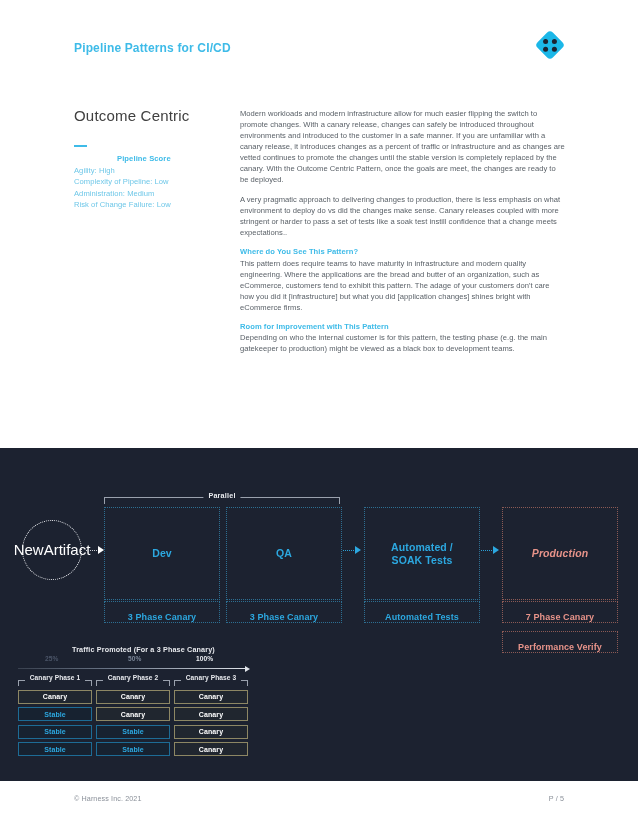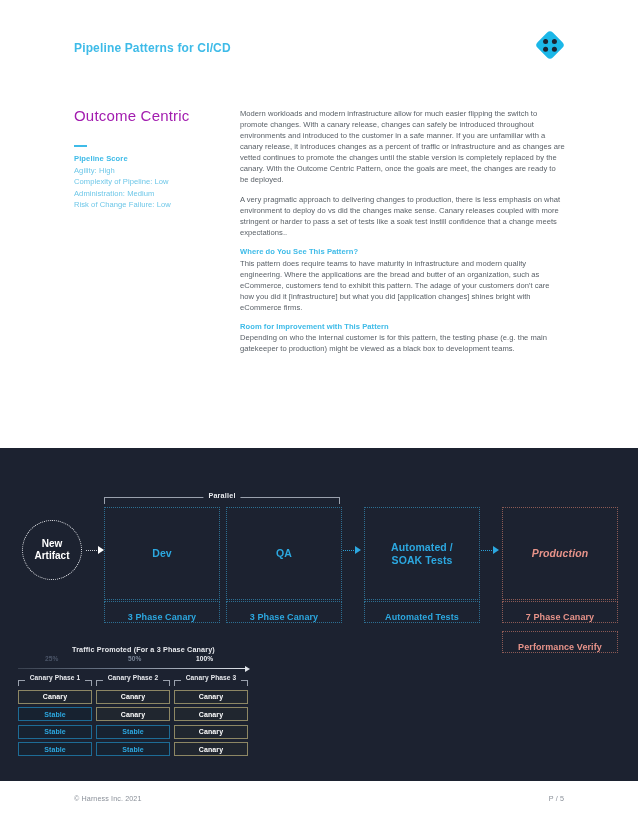--- a/index.html
+++ b/index.html
@@ -16,30 +16,30 @@
     position: absolute; left: 74px; top: 41px;
     font-size: 12px; font-weight: 700; letter-spacing: .15px;
     color: #3ebbe8;
   }
   .logo { position: absolute; left: 533px; top: 28px; width: 34px; height: 34px; }
 
   
   .doc-title {
     position: absolute; left: 74px; top: 107px;
     font-size: 15px; font-weight: 400; letter-spacing: .2px;
-    color: #a21caf;
+    color: #404040;
   }
   .rule {
     position: absolute; left: 74px; top: 145px;
     width: 13px; height: 2px; background: #3ebbe8;
   }
   .score-block { position: absolute; left: 74px; top: 154px; width: 160px; }
   .score-head {
     font-size: 7.6px; font-weight: 700; color: #3ebbe8;
-    letter-spacing:.1px; margin-bottom: 2px;
+    letter-spacing:.1px; margin-bottom: 2px; margin-left: 43px;
   }
   .score-line {
     font-size: 7.6px; font-weight: 400; color: #6ec7e8;
     line-height: 11.3px; letter-spacing:.05px;
   }
 
   
   .body-col { position: absolute; left: 240px; top: 108px; width: 325px; }
   .body-p {
     font-size: 7.6px; line-height: 11px; color: #585f66;
@@ -54,23 +54,23 @@
   .dark {
     position: absolute; left: 0; top: 448px; width: 638px; height: 333px;
     background: #1c2230;
   }
 
   
   .artifact {
     position: absolute; left: 22px; top: 520px;
     width: 60px; height: 60px; border-radius: 50%;
     border: 1.6px dotted #e8eaee;
-    display: flex; flex-direction: column;
+    display: flex; flex-direction: row;
     align-items: center; justify-content: center;
-    color: #ffffff; font-size: 10px; font-weight: 700; line-height: 12px;
+    color: #ffffff; font-size: 15px; font-weight: 400; line-height: 12px;
     text-align: center;
   }
 
   
   .arrow { position: absolute; height: 10px; display:flex; align-items:center; }
   .arrow .dots {
     flex: 1; height: 0; border-top: 1.4px dotted #c9cdd4;
   }
   .arrow .head {
     width: 0; height: 0; margin-left: 1px;

